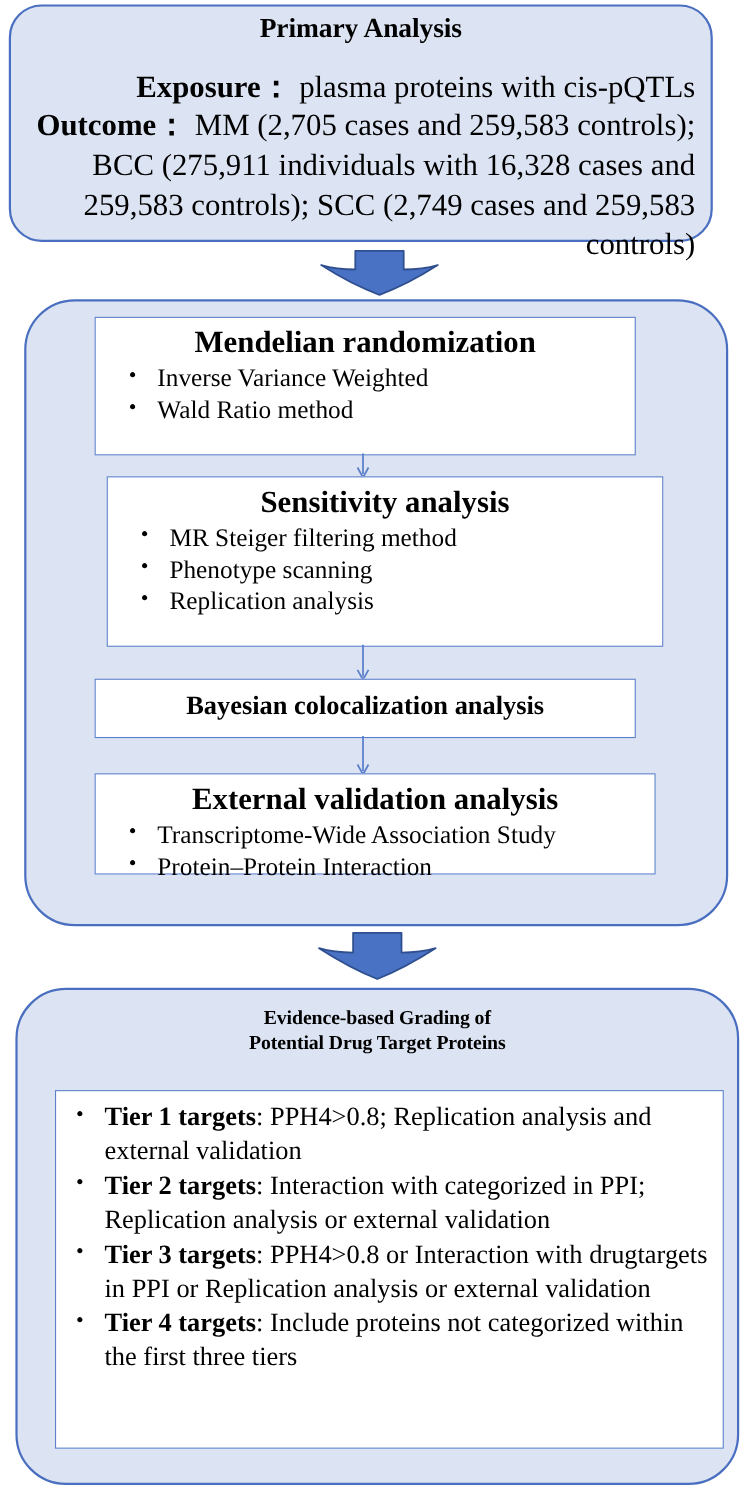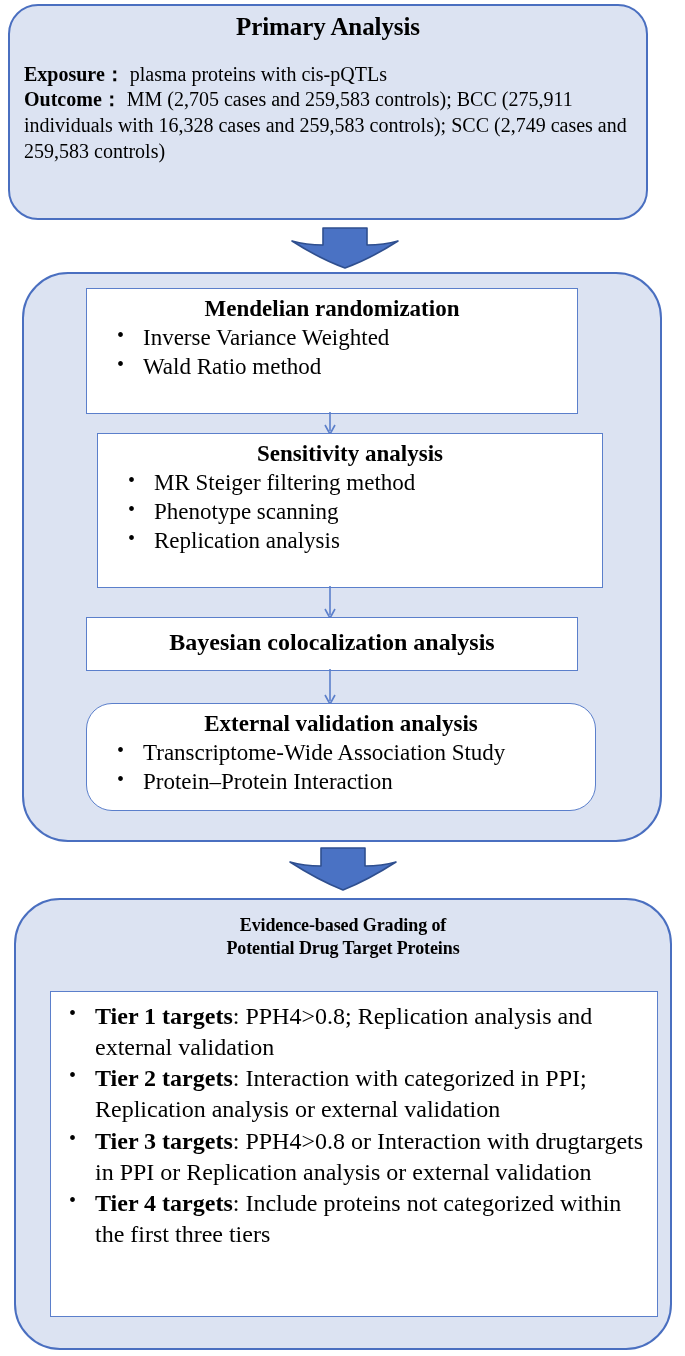--- a/index.html
+++ b/index.html
@@ -64,41 +64,41 @@
     line-height: 1.18;
     letter-spacing: -0.1px;
   }
 
   #panel-primary .panel-title {
     margin: 6px 0 2px 0;
   }
 
   .primary-body {
     padding: 0 14px 0 14px;
-    font-size: 20px;
+    font-size: 28px;
     line-height: 1.285;
-    text-align: left;
+    text-align: right;
     margin-top: 20px;
   }
   .primary-body .lead {
     font-weight: bold;
   }
 
   
   .wbox {
     position: absolute;
     background: #ffffff;
     border: 1.5px solid #5b7fcb;
     box-sizing: border-box;
   }
 
   .wbox-title {
     text-align: center;
     font-weight: bold;
-    font-size: 23px;
+    font-size: 28px;
     line-height: 1.2;
     margin: 6px 0 1px 0;
   }
 
   ul.bul {
     list-style: none;
     margin: 0;
     padding: 0 0 0 26px;
   }
   ul.bul li {
@@ -113,21 +113,21 @@
     position: absolute;
     left: 4px;
     top: -1px;
     font-size: 20px;
   }
 
   
   #box-mr       { left: 86px;  top: 288px; width: 492px; height: 126px; }
   #box-sens     { left: 97px;  top: 433px; width: 506px; height: 155px; }
   #box-coloc    { left: 86px;  top: 617px; width: 492px; height: 54px;  }
-  #box-external { left: 86px;  top: 703px; width: 510px; height: 108px; border-radius: 26px; }
+  #box-external { left: 86px;  top: 703px; width: 510px; height: 92px; }
 
   #box-coloc .wbox-title {
     margin-top: 10px;
     font-size: 24px;
   }
 
   
   #box-tiers {
     left: 50px;
     top: 991px;

